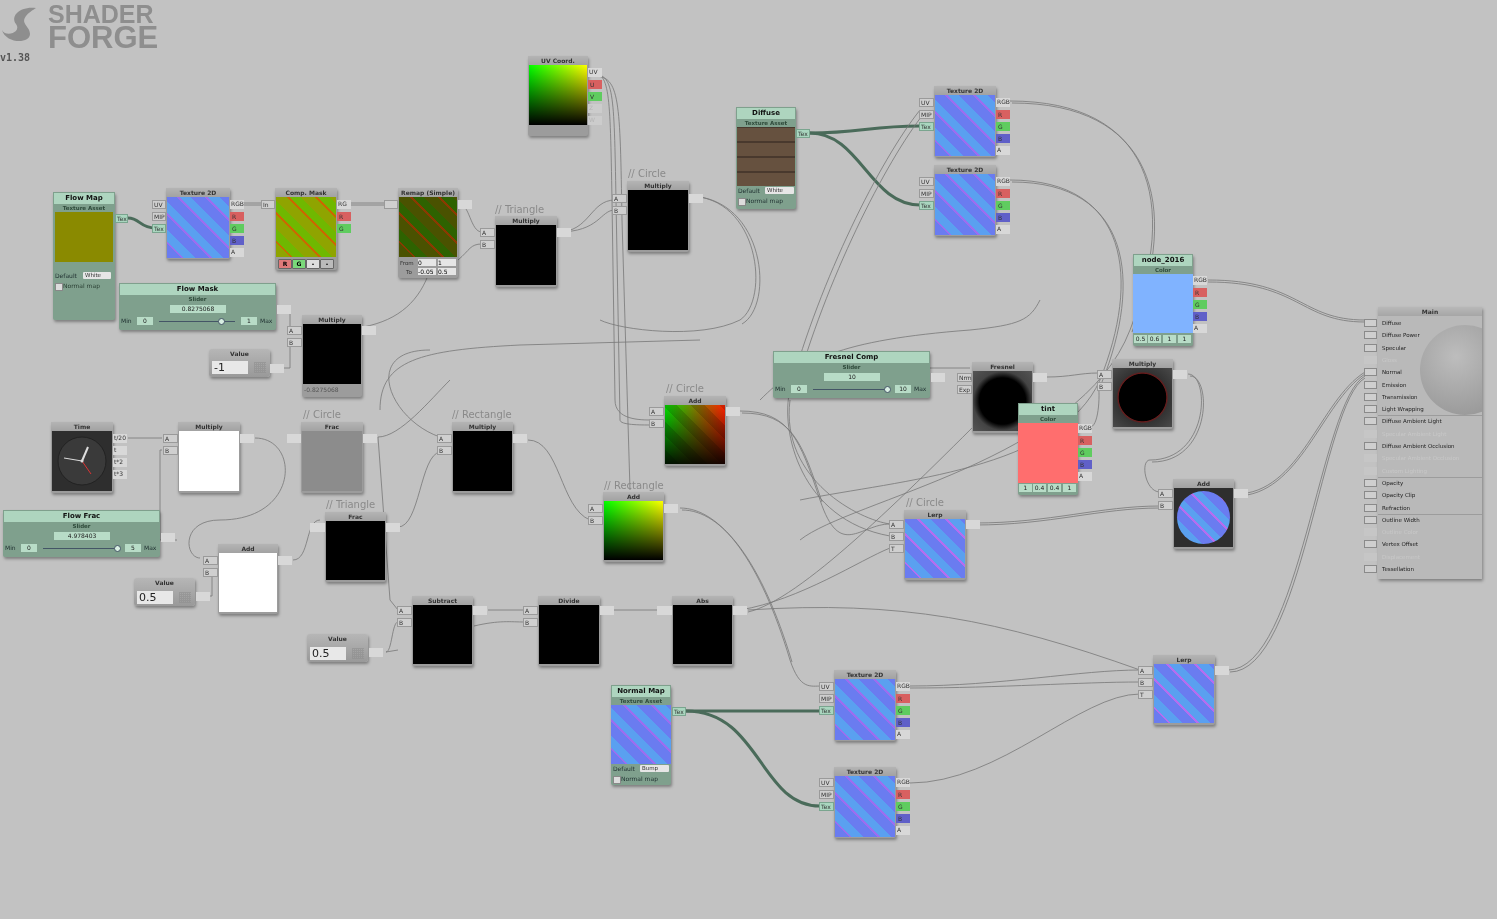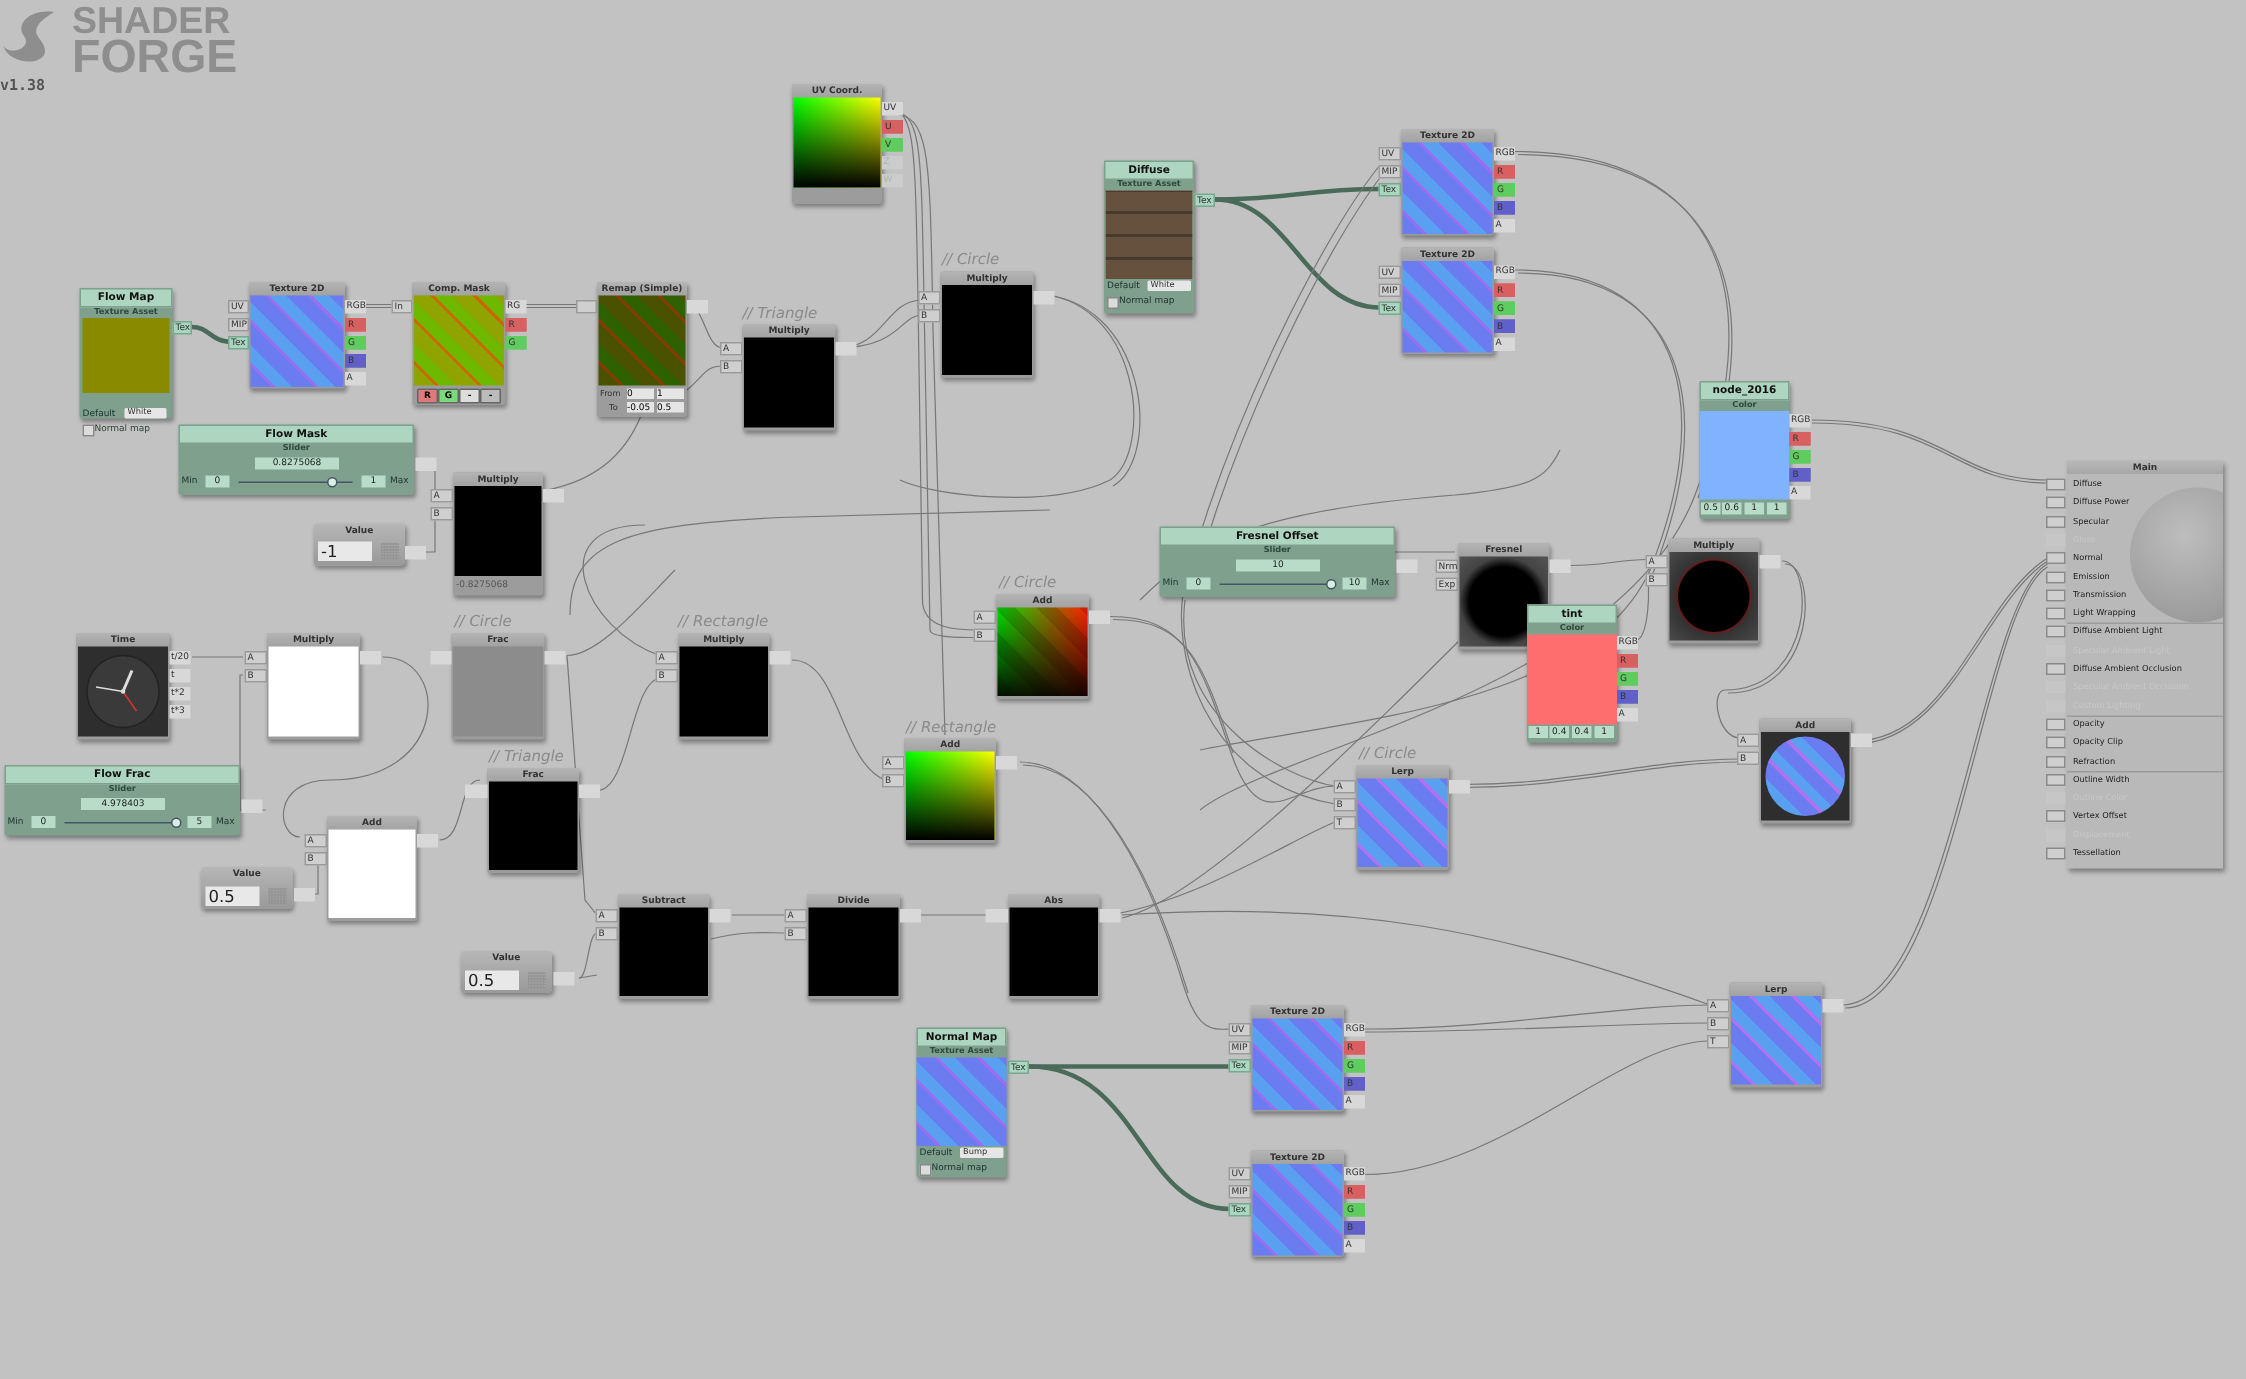--- a/index.html
+++ b/index.html
@@ -8,21 +8,21 @@
   .logo{position:absolute;left:0;top:0;}
   .logo .t1,.logo .t2{position:absolute;left:48px;font-family:"Liberation Sans",sans-serif;font-weight:bold;color:#8e8e8e;letter-spacing:0px;}
   .logo .t1{top:0px;font-size:25px;}
   .logo .t2{top:20px;font-size:31px;}
   .logo .ver{position:absolute;left:0;top:52px;font-family:"DejaVu Sans Mono",monospace;font-size:10px;color:#555;font-weight:bold;}
   .logo .swirl{position:absolute;left:0;top:4px;width:44px;height:44px;}
 
   .node{position:absolute;background:#9c9c9c;border-radius:2px;box-shadow:1px 2px 3px rgba(0,0,0,.35);}
   .node .hd{height:9px;background:linear-gradient(#b4b4b4,#a2a2a2);font-size:6px;font-weight:bold;color:#333;text-align:center;line-height:9px;white-space:nowrap;overflow:hidden;}
   .node .pv{position:absolute;left:1px;top:9px;}
-  .comment{position:absolute;font-size:10px;font-style:italic;color:#8a8a8a;white-space:nowrap;}
+  .comment{position:absolute;font-size:10px;color:#8a8a8a;white-space:nowrap;}
   .port{position:absolute;height:9px;background:#cfcfcf;border:1px solid #9a9a9a;box-sizing:border-box;font-size:6px;line-height:7px;color:#333;padding-left:1px;white-space:nowrap;}
   .port.out{background:#d8d8d8;border:none;}
   .port.r{background:#d86060;border-color:#d86060;color:#333;}
   .port.g{background:#5fcc5f;border-color:#5fcc5f;}
   .port.b{background:#6060c8;border-color:#6060c8;}
   .port.dim{background:#cccccc;border:none;color:#b4b4b4;}
   .port.tex{background:#a9d6bf;border:1px solid #7aa58f;}
 
   .prop{position:absolute;background:#7fa08d;border-radius:2px;box-shadow:1px 2px 3px rgba(0,0,0,.35);}
   .prop .title{height:11px;background:#aed5bf;border:1px solid #7fa08d;font-size:7px;font-weight:bold;text-align:center;line-height:11px;color:#111;white-space:nowrap;}
@@ -140,21 +140,21 @@
 
 <div class="logo">
   <svg class="swirl" viewBox="0 0 44 44">
     <path d="M36 4 C20 2,10 12,16 20 C22 28,6 34,2 26 C6 40,30 40,30 30 C30 22,20 20,26 12 C28 9,33 6,36 4 Z" fill="#8e8e8e"></path>
   </svg>
   <div class="t1">SHADER</div>
   <div class="t2">FORGE</div>
   <div class="ver">v1.38</div>
 </div>
 
-<div class="prop" style="left:53px;top:192px;width:62px;height:87px;">
+<div class="prop" style="left:53px;top:192px;width:62px;height:128px;">
   <div class="title">Flow Map</div>
   <div class="sub">Texture Asset</div>
   <div class="pv" style="left:2px;top:20px;width:58px;height:50px;background:#8a8a00;"></div>
   <span class="lbl" style="left:2px;top:272px;margin-top:-192px;">Default</span>
   <span class="sel" style="left:30px;top:80px;width:26px;">White</span>
   <span class="chk" style="left:2px;top:91px;"></span>
   <span class="lbl" style="left:10px;top:90px;color:#2a3f33;">Normal map</span>
 </div>
 <div class="port tex" style="left:115px;top:214px;width:13px;">Tex</div>
 
@@ -398,21 +398,21 @@
 <div class="comment" style="left:604px;top:480px;">// Rectangle</div>
 <div class="node" style="left:603px;top:492px;width:61px;height:70px;">
   <div class="hd">Add</div>
   <div class="pv" style="width:59px;height:59px;background:linear-gradient(to top,rgba(0,0,0,1),rgba(0,0,0,0)),linear-gradient(to right,#00ff00,#ffff00);"></div>
 </div>
 <div class="port" style="left:588px;top:504px;width:15px;">A</div>
 <div class="port" style="left:588px;top:516px;width:15px;">B</div>
 <div class="port out" style="left:664px;top:504px;width:14px;"></div>
 
 <div class="prop" style="left:773px;top:351px;width:157px;height:47px;">
-  <div class="title">Fresnel Offset</div>
+  <div class="title">Fresnel Comp</div>
   <div class="sub">Slider</div>
   <span class="fld" style="left:51px;top:22px;width:56px;">10</span>
   <span class="lbl" style="left:2px;top:34px;">Min</span>
   <span class="fld" style="left:18px;top:34px;width:16px;">0</span>
   <div class="track" style="left:40px;top:38px;width:76px;"></div>
   <div class="knob" style="left:111px;top:35px;"></div>
   <span class="fld" style="left:122px;top:34px;width:16px;">10</span>
   <span class="lbl" style="left:141px;top:34px;">Max</span>
 </div>
 <div class="port out" style="left:931px;top:373px;width:14px;"></div>

